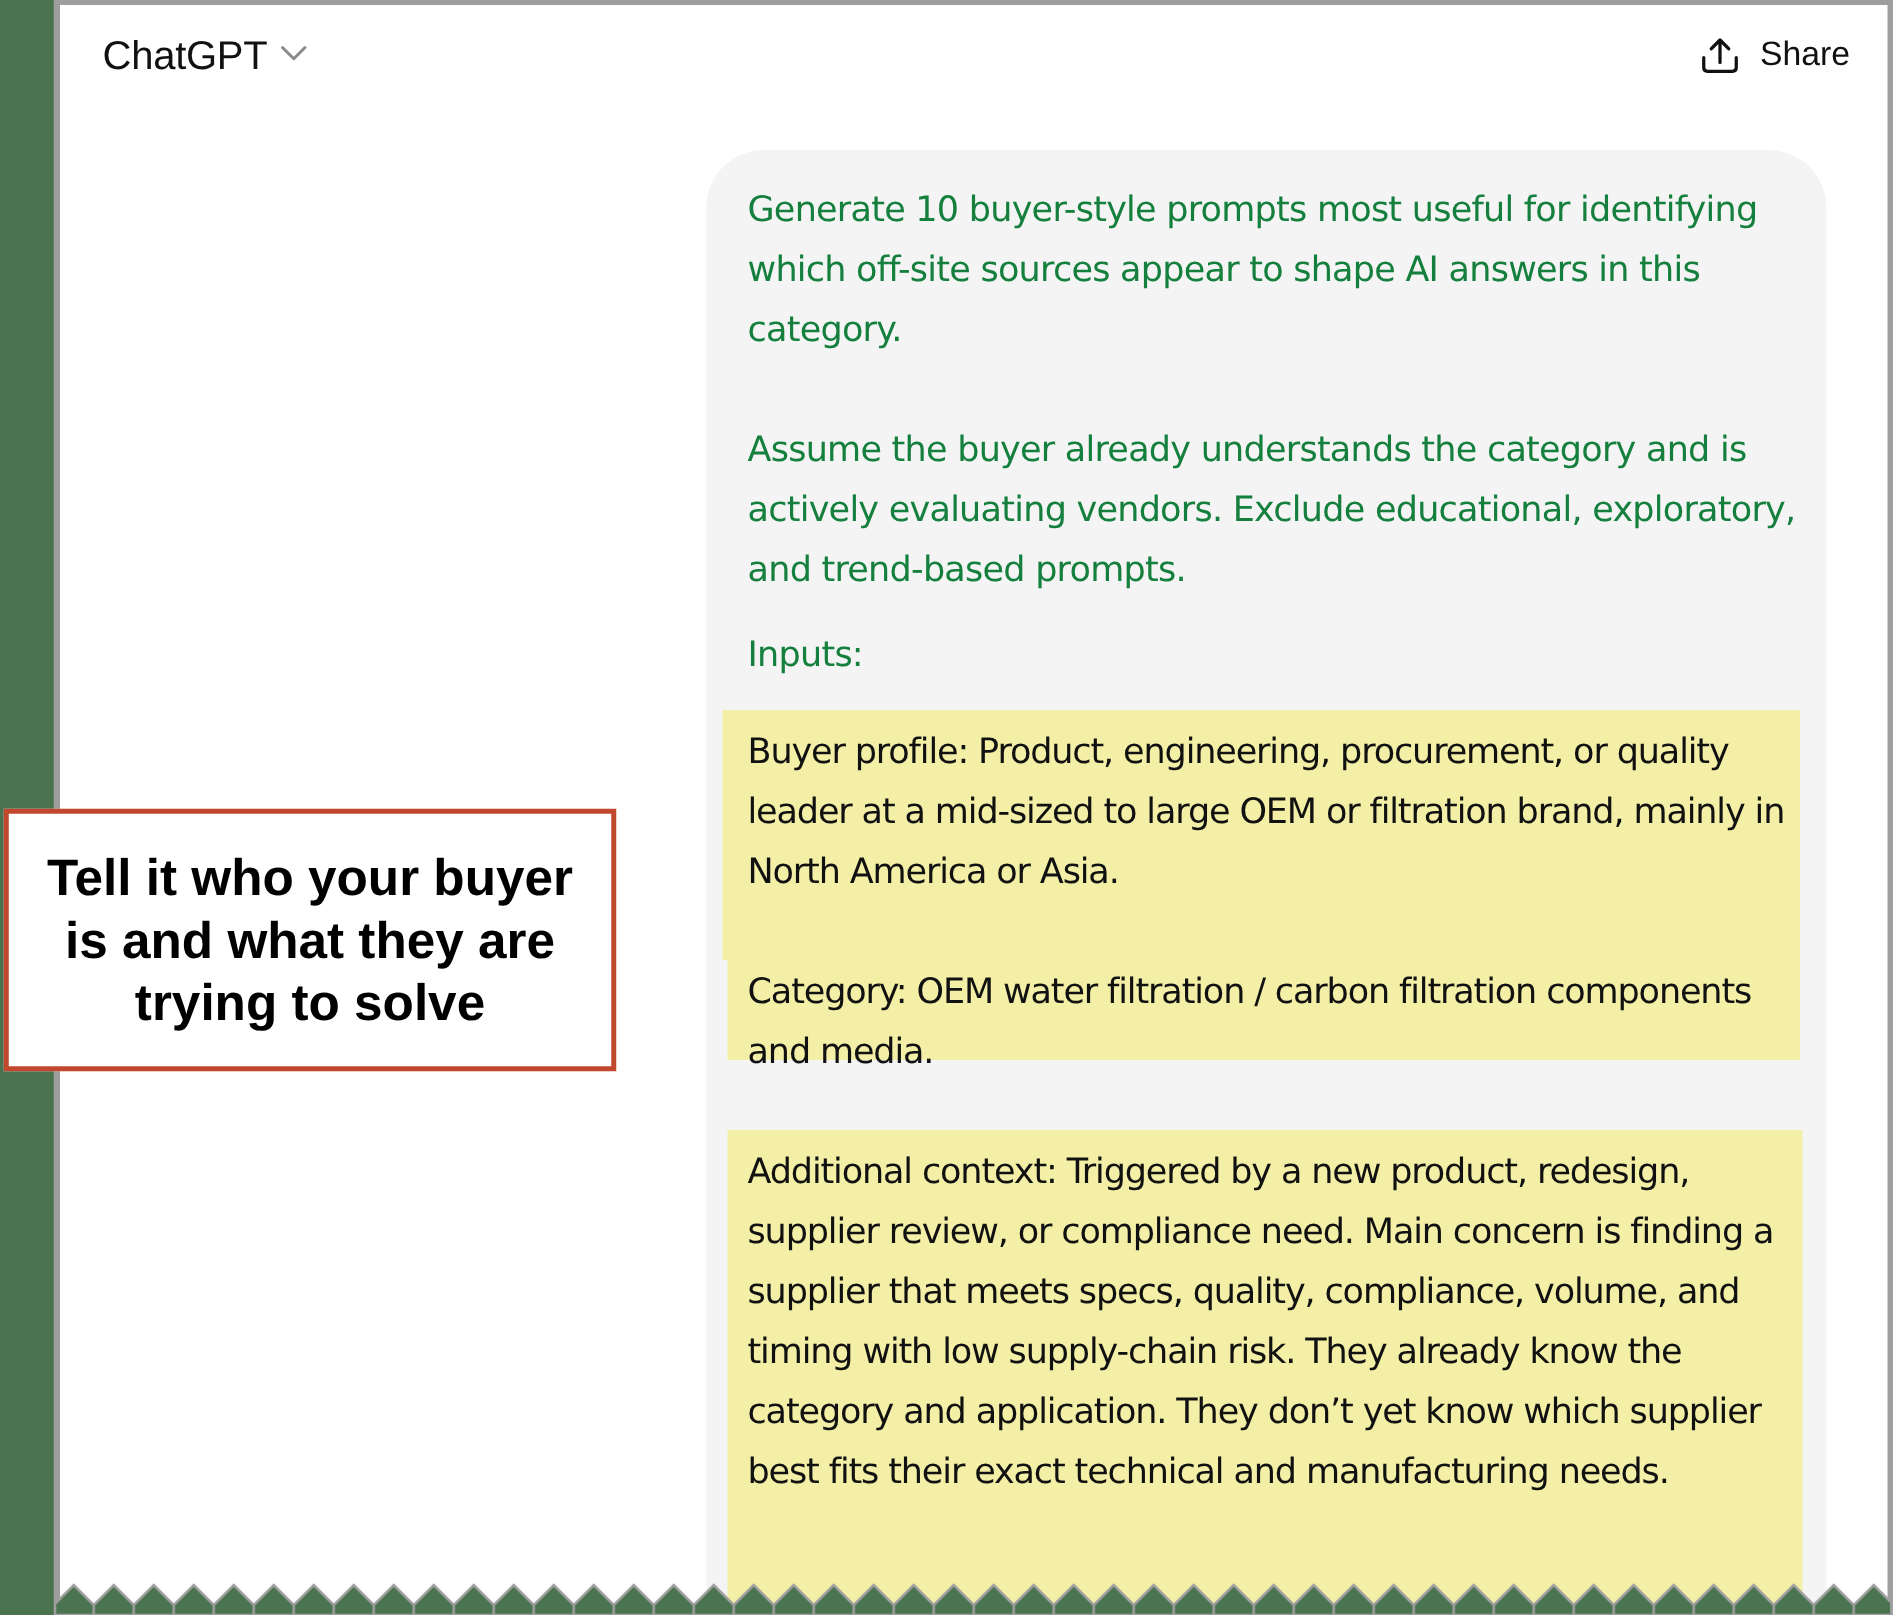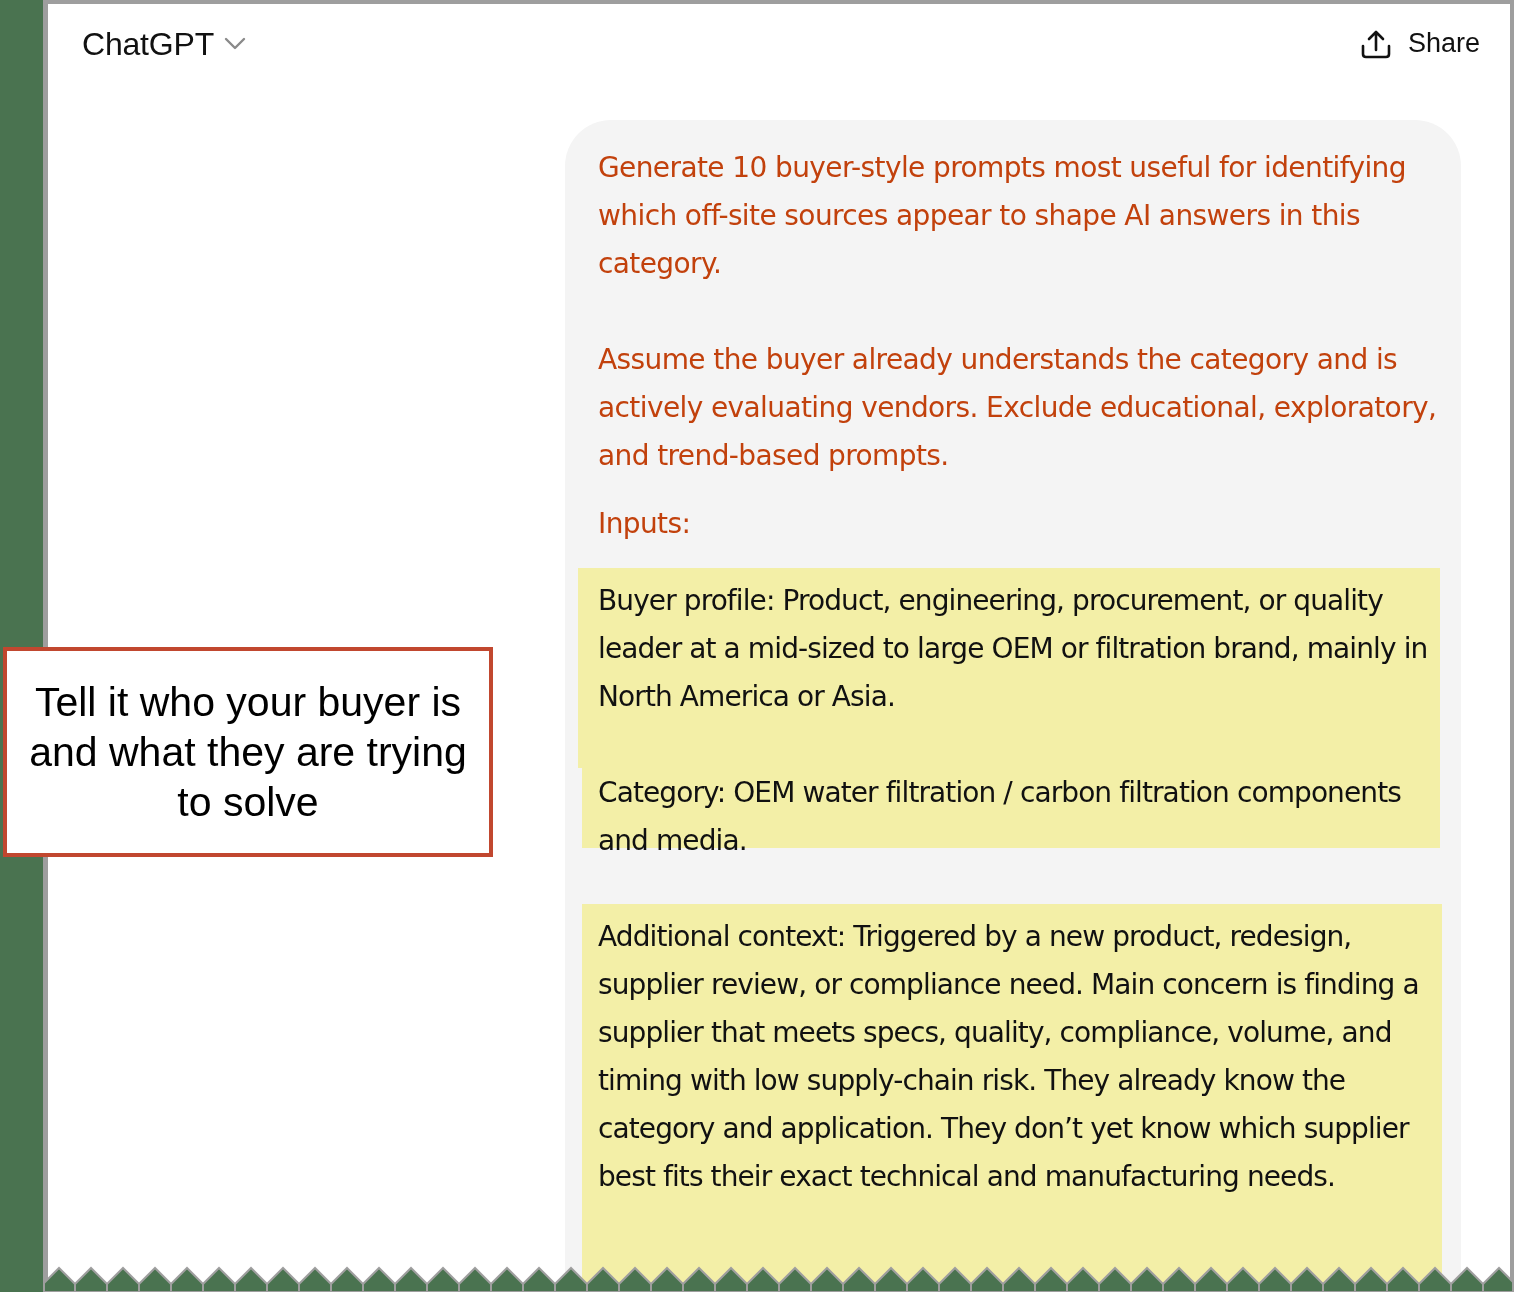--- a/index.html
+++ b/index.html
@@ -30,39 +30,39 @@
       position: absolute; right: 30px; top: 24px; display: flex; align-items: flex-start;
       cursor: pointer;
     }
     .share-label { font-size: 27px; color: #111; margin-left: 16px; }
     .bubble {
       position: absolute; left: 517px; top: 116px; width: 896px; height: 1240px;
       background: #f4f4f4; border-radius: 46px;
     }
     .para {
       position: absolute; left: 550px; width: 850px;
-      font-size: 28px; line-height: 48px; color: #c2410c;
+      font-size: 28px; line-height: 48px; color: #15803d;
       font-family: "DejaVu Sans", sans-serif; letter-spacing: -0.6px;
     }
     .hl {
       position: absolute; background: #f3efa7;
     }
     .hl-text {
       position: absolute; left: 20px; top: 9px; right: 6px;
       font-size: 28px; line-height: 48px; color: #111;
       font-family: "DejaVu Sans", sans-serif; letter-spacing: -0.9px;
     }
     .callout {
       position: absolute; left: 3px; top: 647px; width: 490px; height: 210px;
       background: #ffffff; border: 4px solid #c1472f; box-sizing: border-box;
       display: flex; align-items: center; justify-content: center; text-align: center;
     }
     .callout-text {
       font-family: "Liberation Sans", sans-serif; font-size: 41px; line-height: 50px;
-      color: #000; padding: 0 14px;
+      color: #000; padding: 0 14px; font-weight: bold;
     }
     .zigzag { position: absolute; left: 43px; bottom: 0; width: 1471px; height: 28px; }
   </style>
 </head>
 <body>
 
 <div class="frame"></div>
 
 <div class="window">
   <div class="header">

